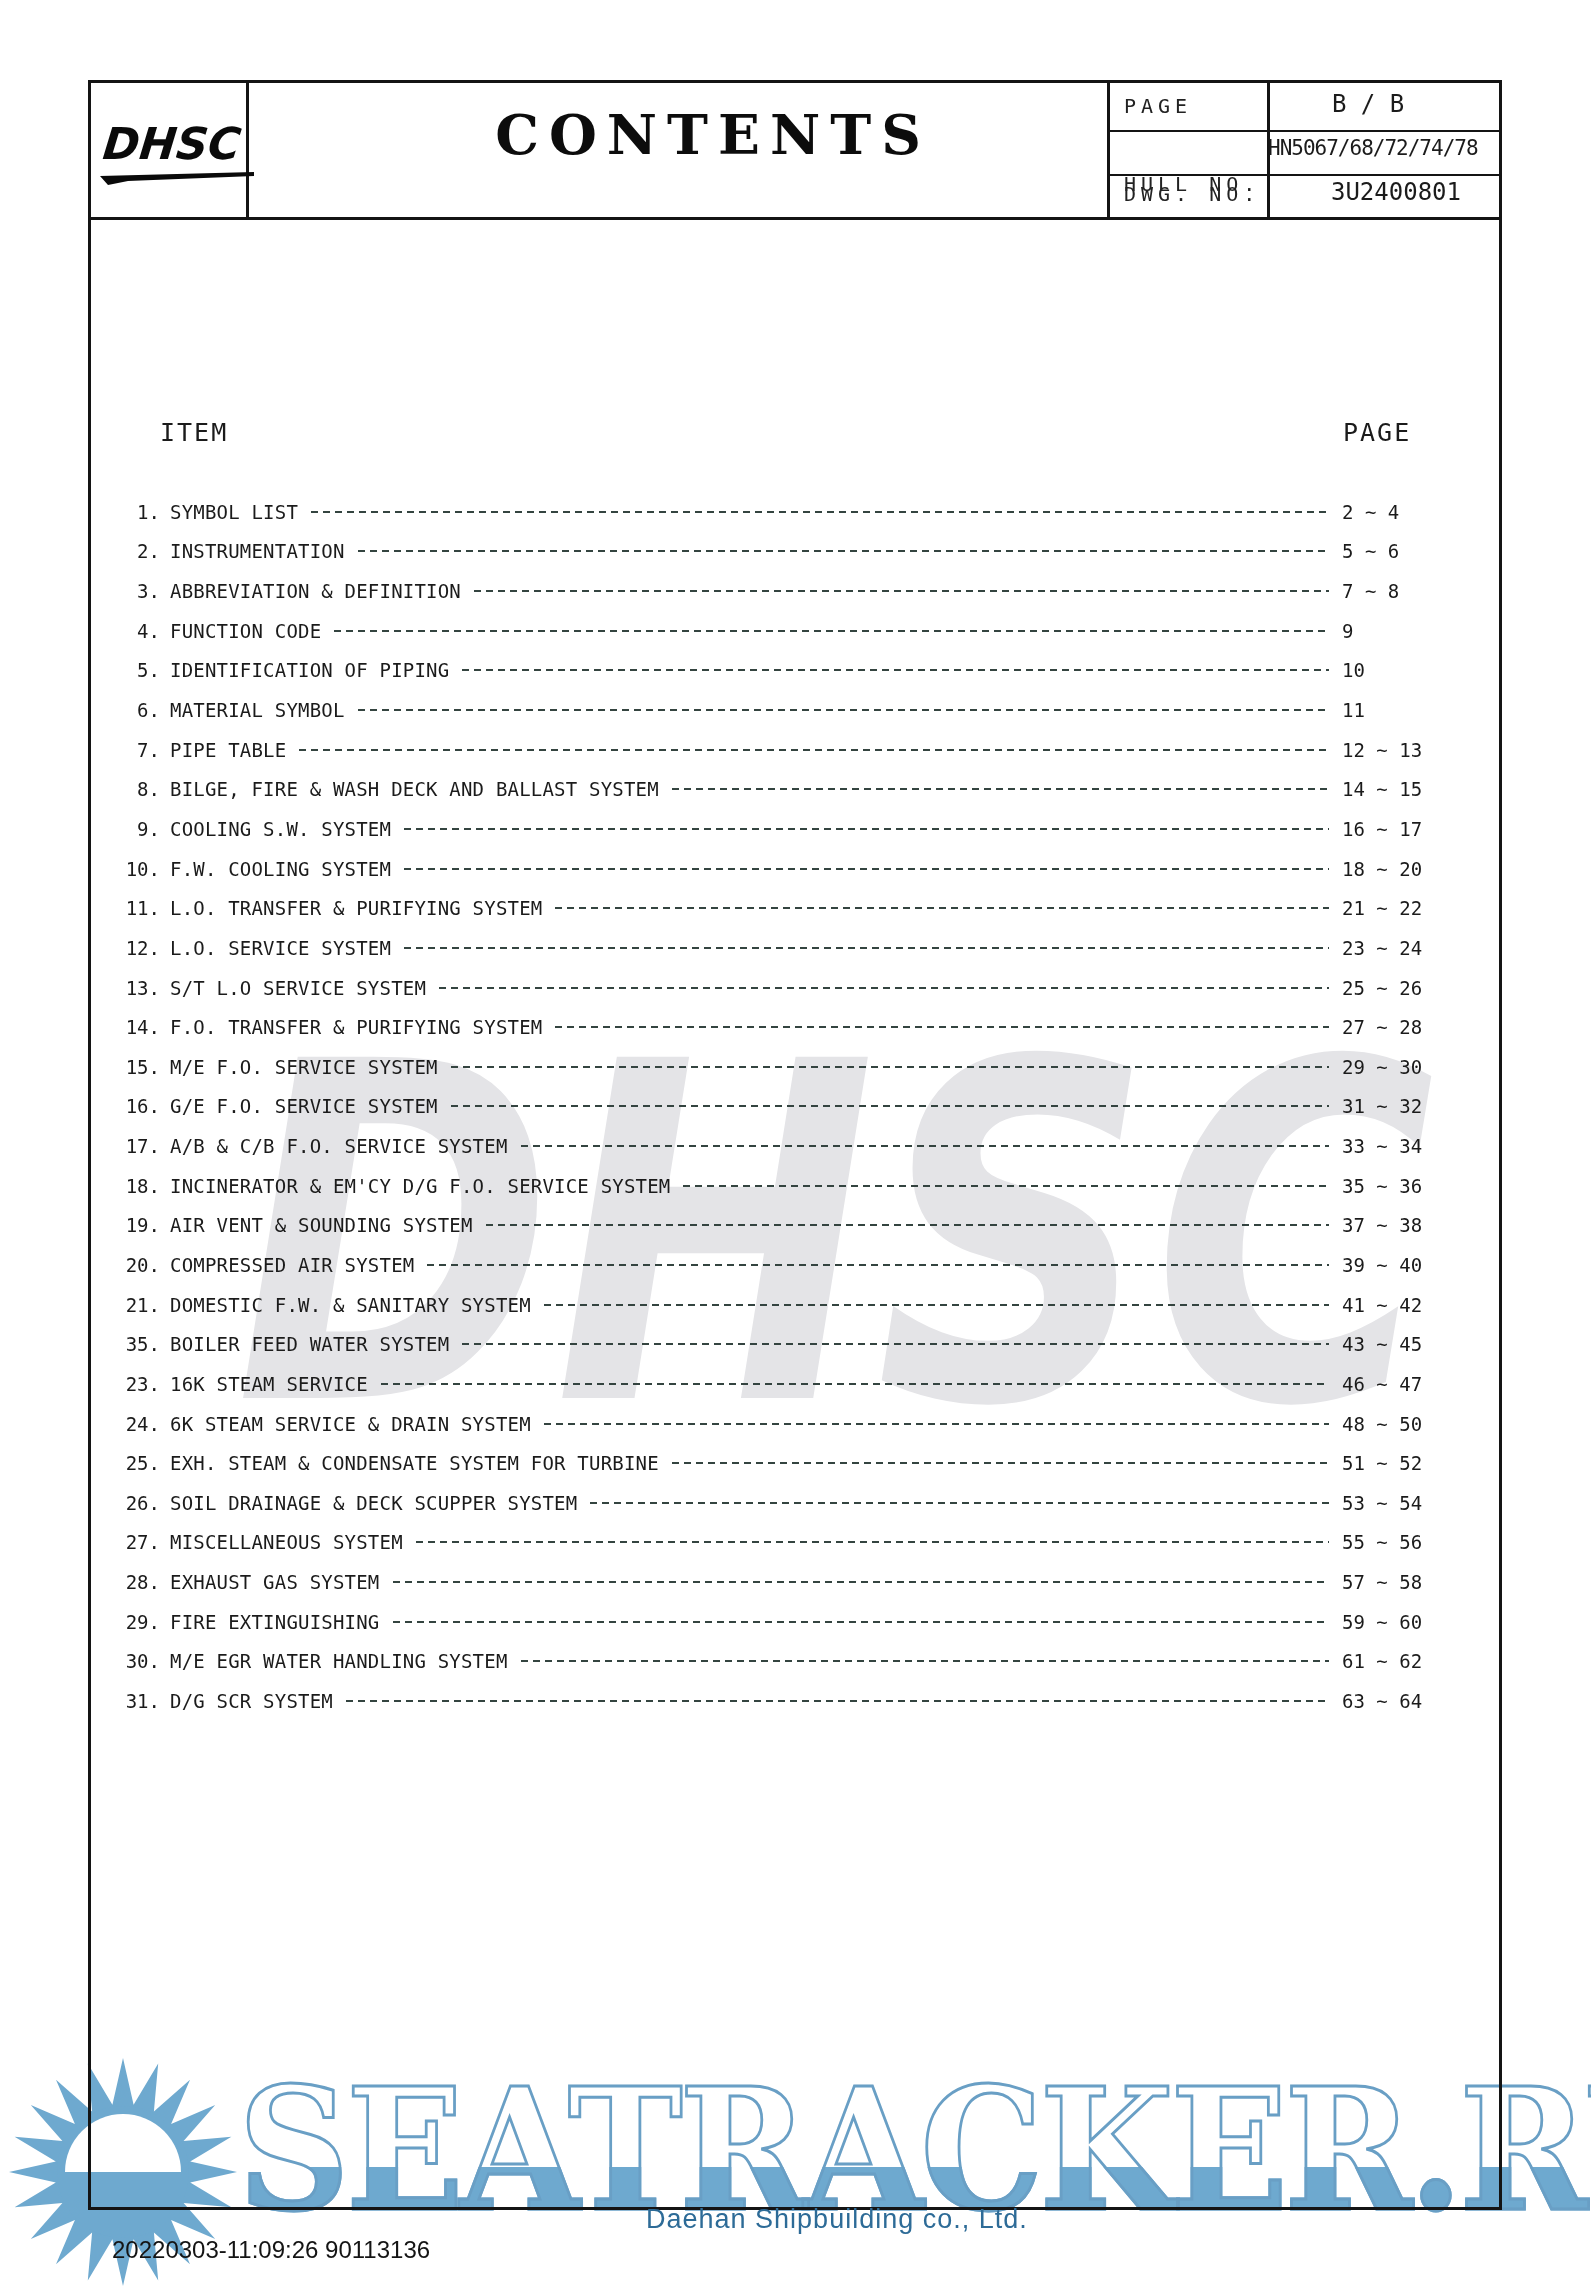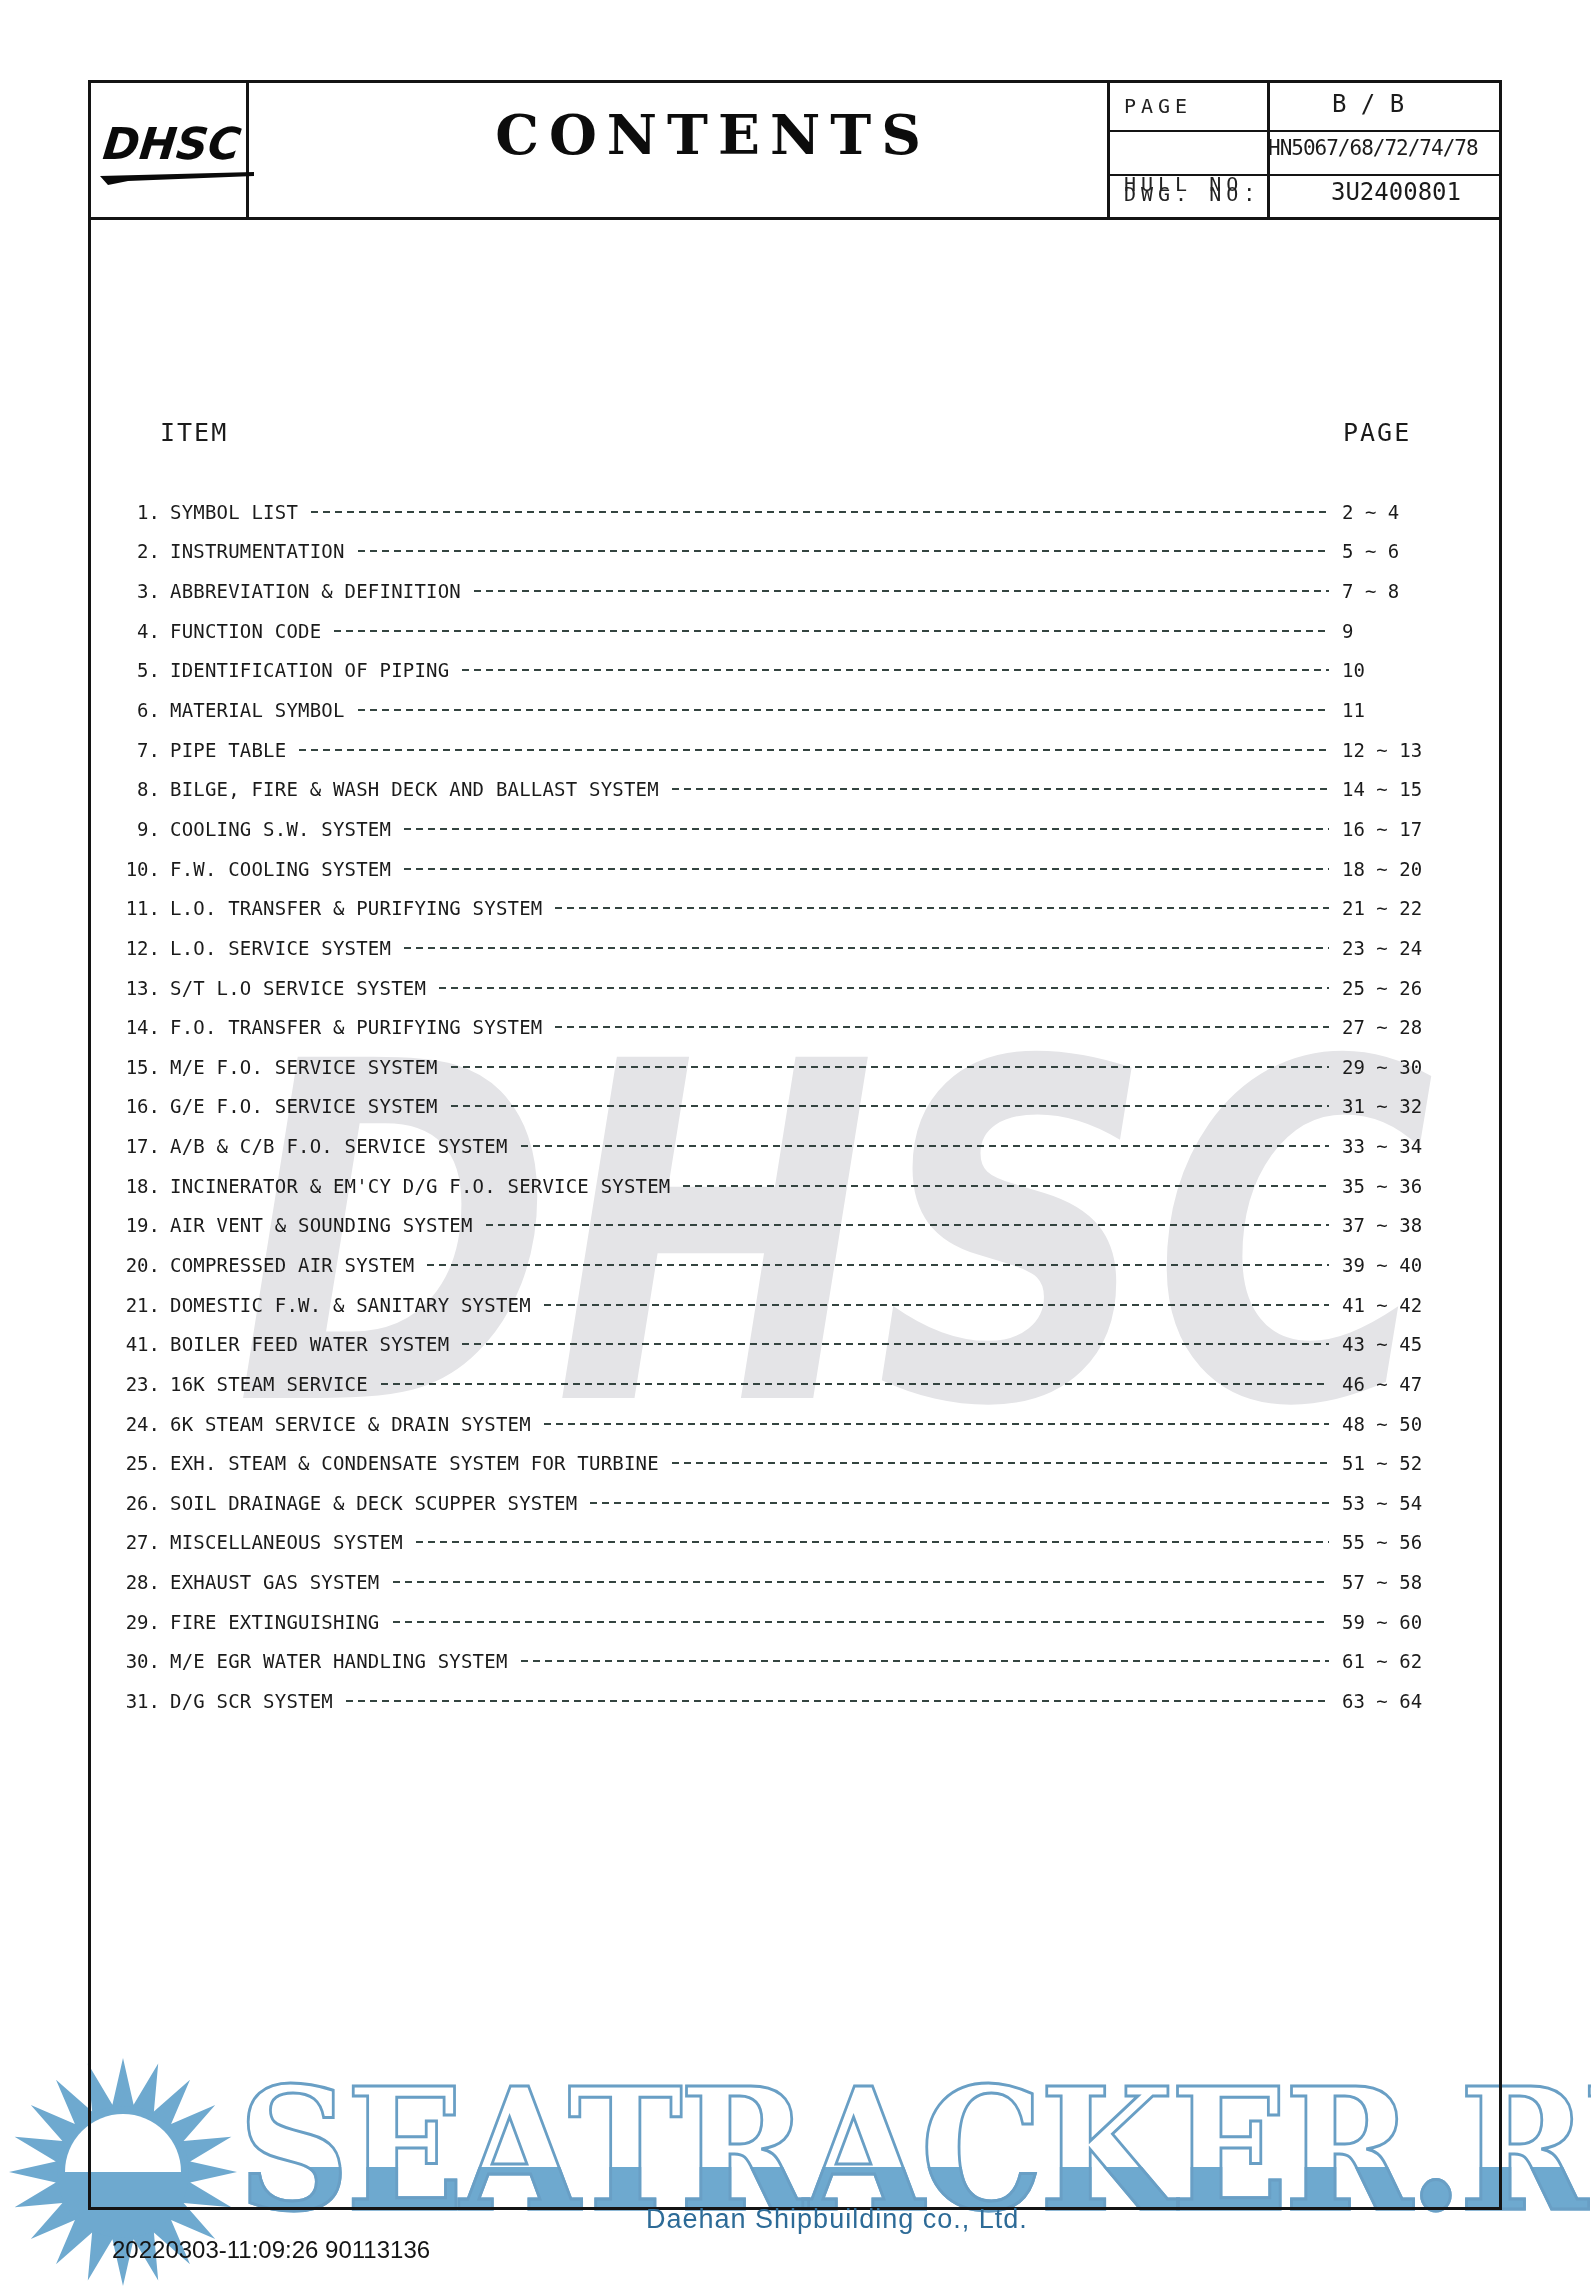--- a/index.html
+++ b/index.html
@@ -260,21 +260,21 @@
         </div>
 
         <div class="toc-row">
           <span class="toc-num">21.</span>
           <span class="toc-label">DOMESTIC F.W. &amp; SANITARY SYSTEM</span>
           <span class="toc-leader"></span>
           <span class="toc-pages">41 ~ 42</span>
         </div>
 
         <div class="toc-row">
-          <span class="toc-num">41.</span>
+          <span class="toc-num">35.</span>
           <span class="toc-label">BOILER FEED WATER SYSTEM</span>
           <span class="toc-leader"></span>
           <span class="toc-pages">43 ~ 45</span>
         </div>
 
         <div class="toc-row">
           <span class="toc-num">23.</span>
           <span class="toc-label">16K STEAM SERVICE</span>
           <span class="toc-leader"></span>
           <span class="toc-pages">46 ~ 47</span>

